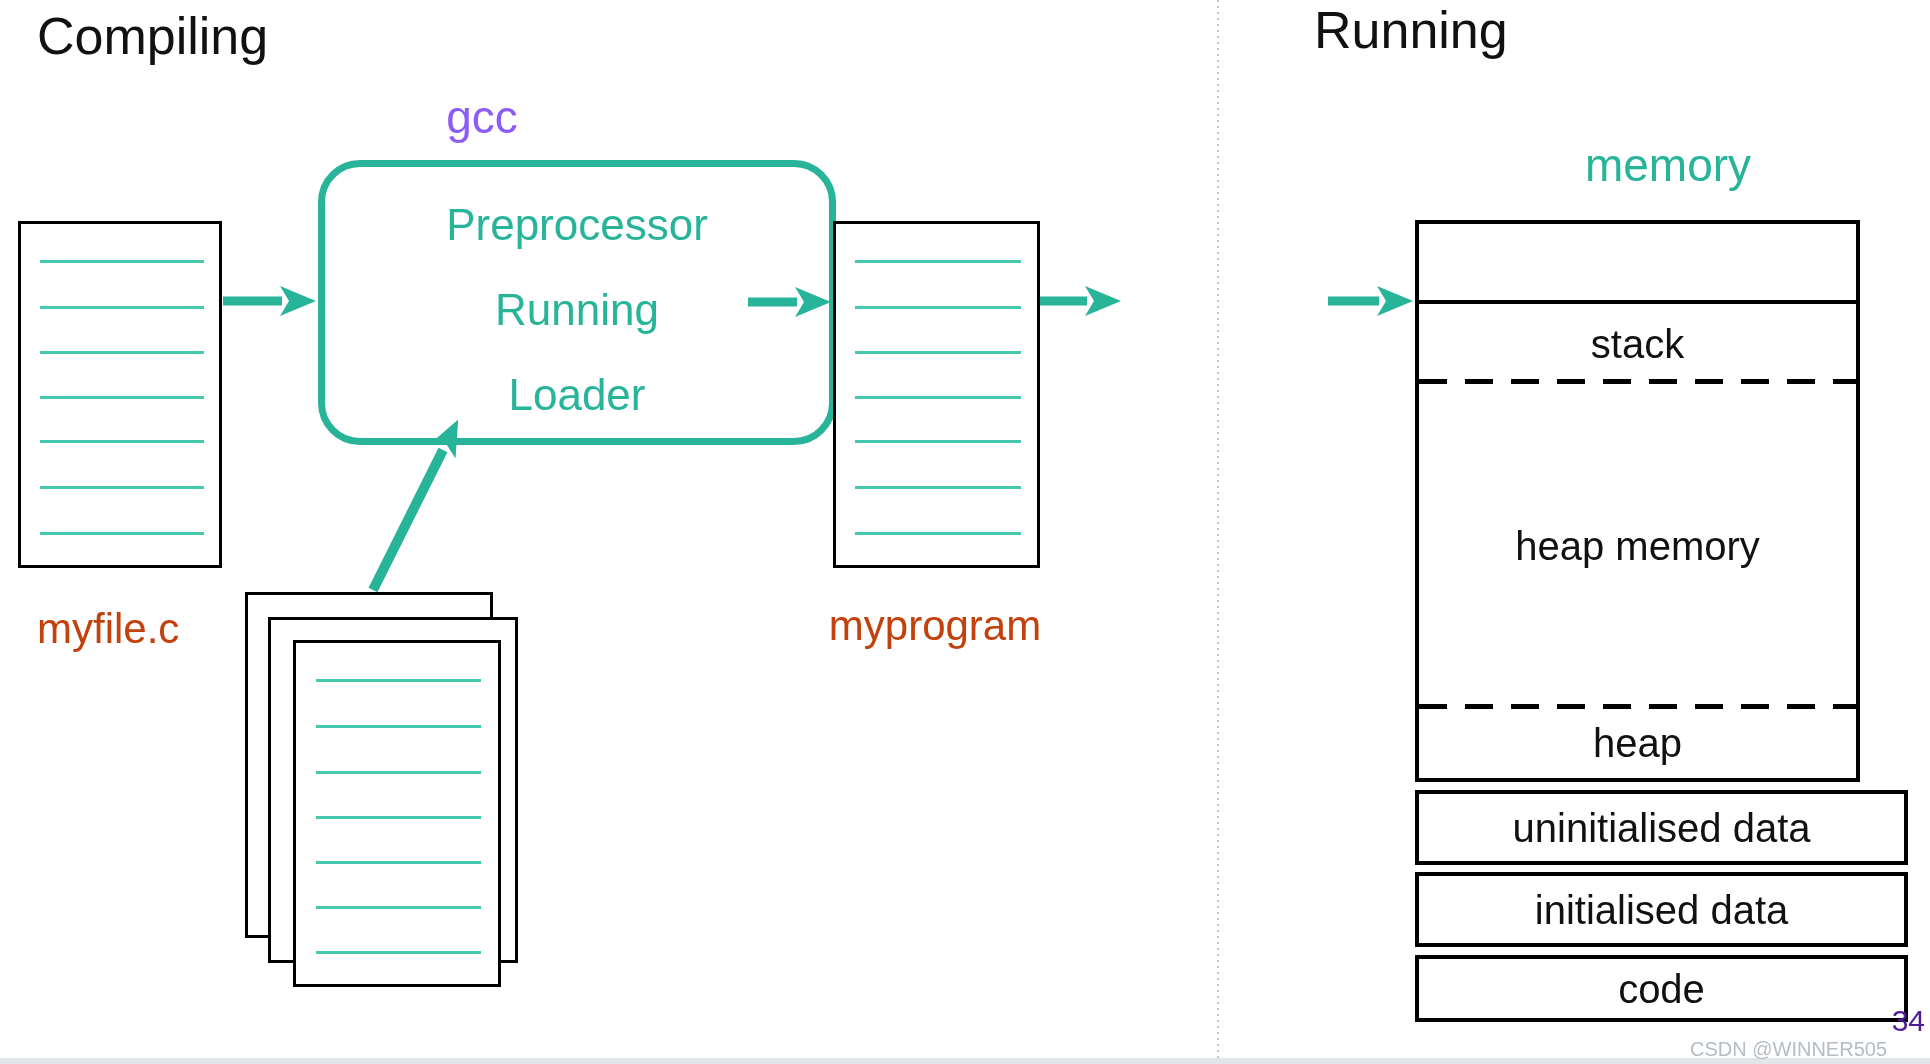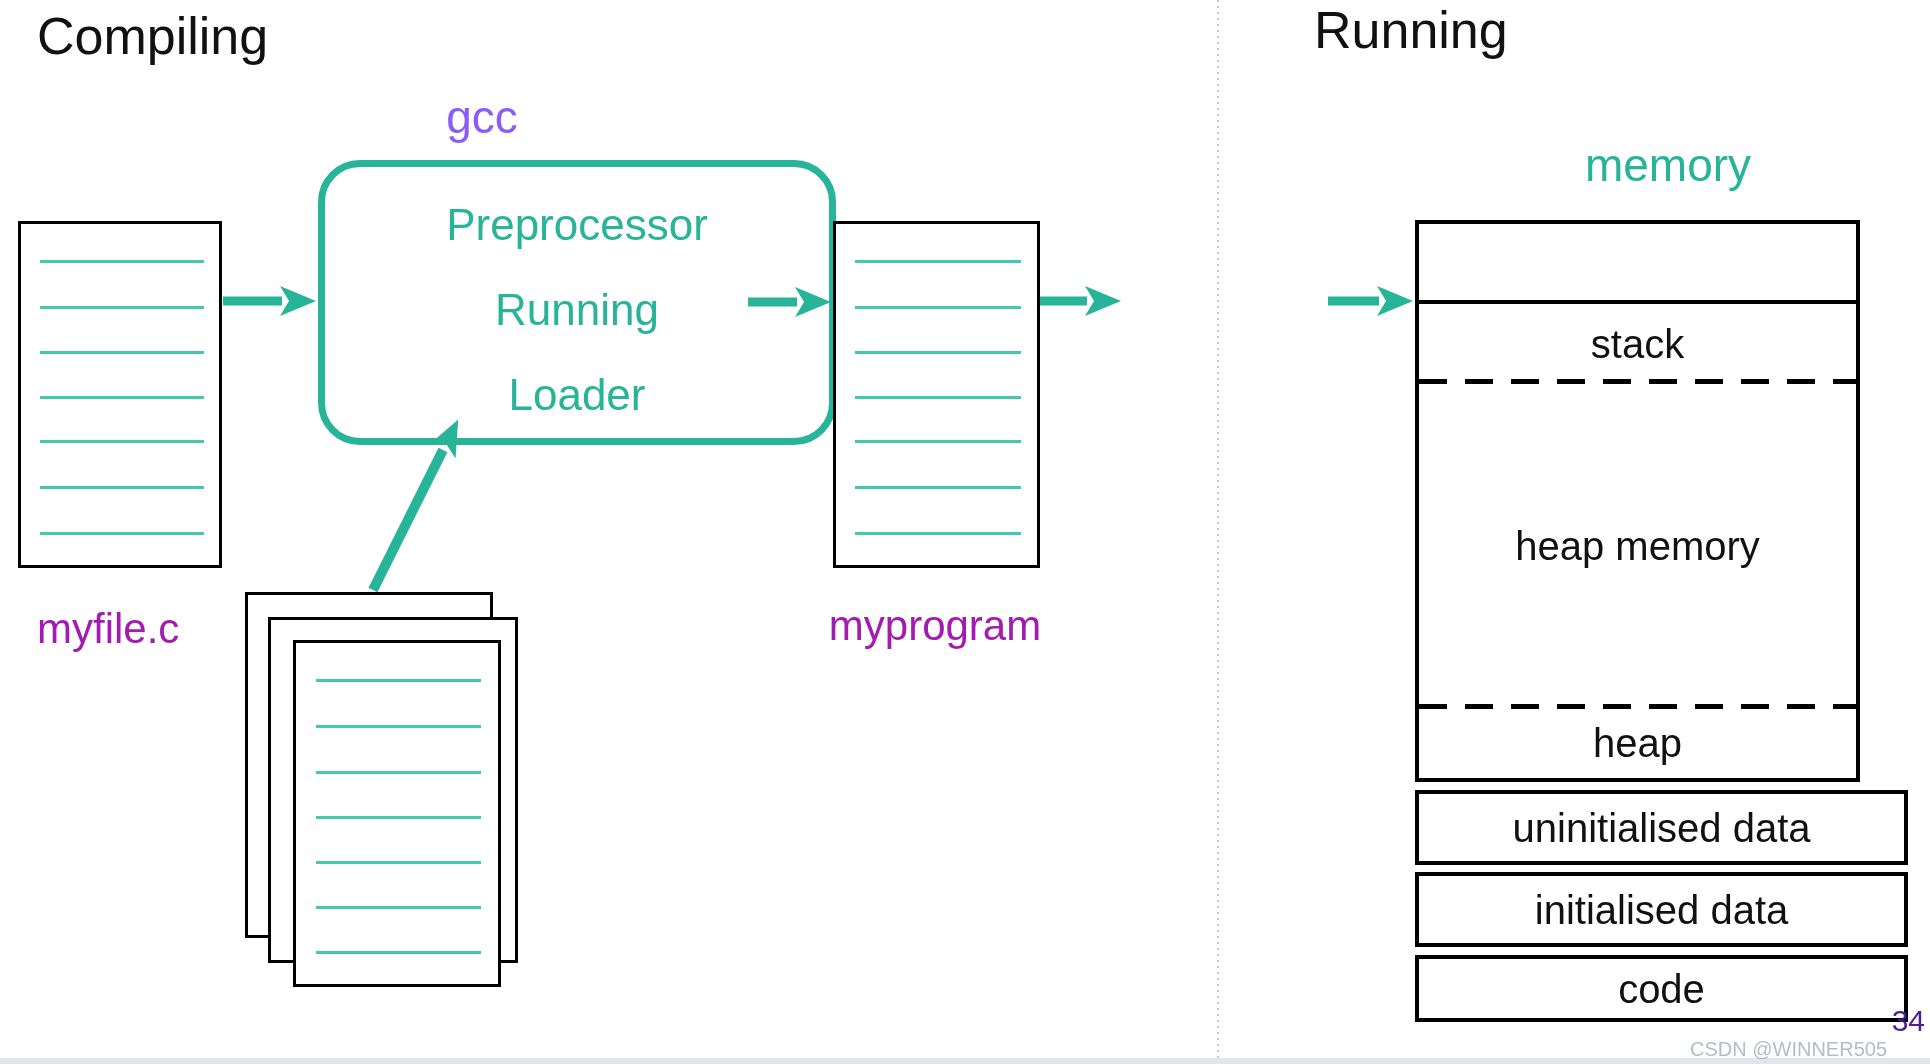--- a/index.html
+++ b/index.html
@@ -6,21 +6,21 @@
   #stage{
     position:relative;width:1930px;height:1064px;background:#ffffff;
     overflow:hidden;font-family:"Liberation Sans",sans-serif;color:#000;
   }
   .abs{position:absolute;}
   .title{font-size:52px;color:#111;letter-spacing:0px;}
   .doc{
     position:absolute;background:#ffffff;border:3px solid #000;box-sizing:border-box;
   }
   .doc-line{position:absolute;height:3px;background:#45c8ab;}
-  .caption{font-size:42px;color:#a21caf;white-space:nowrap;}
+  .caption{font-size:42px;color:#c2410c;white-space:nowrap;}
   .round-box{
     position:absolute;border:7px solid #27b498;border-radius:42px;box-sizing:border-box;
   }
   .stage-line{
     position:absolute;left:0;width:100%;text-align:center;
     font-size:44px;color:#27b498;height:60px;line-height:60px;
   }
   .gcc-label{font-size:46px;color:#8b5cf6;text-align:center;}
   .loader-label{
     position:absolute;left:0;top:0;width:100%;height:100%;

